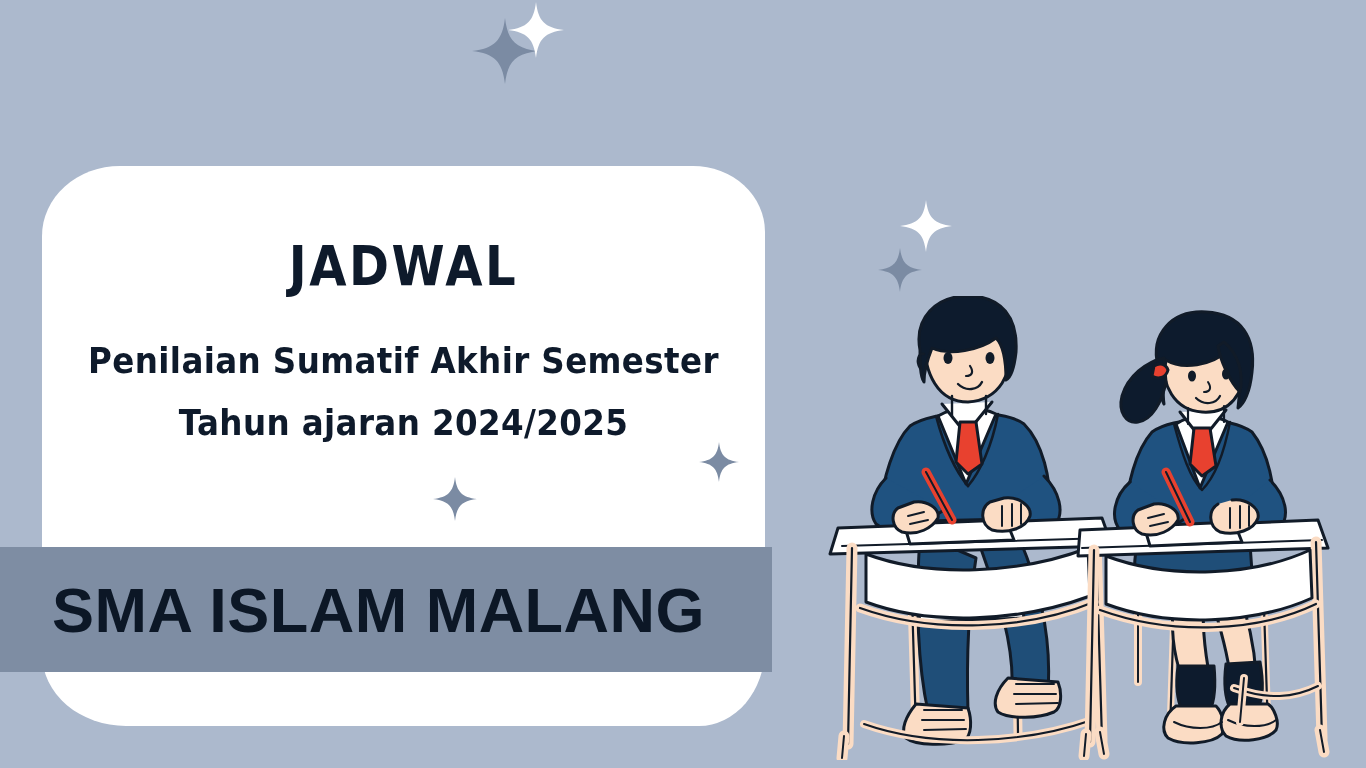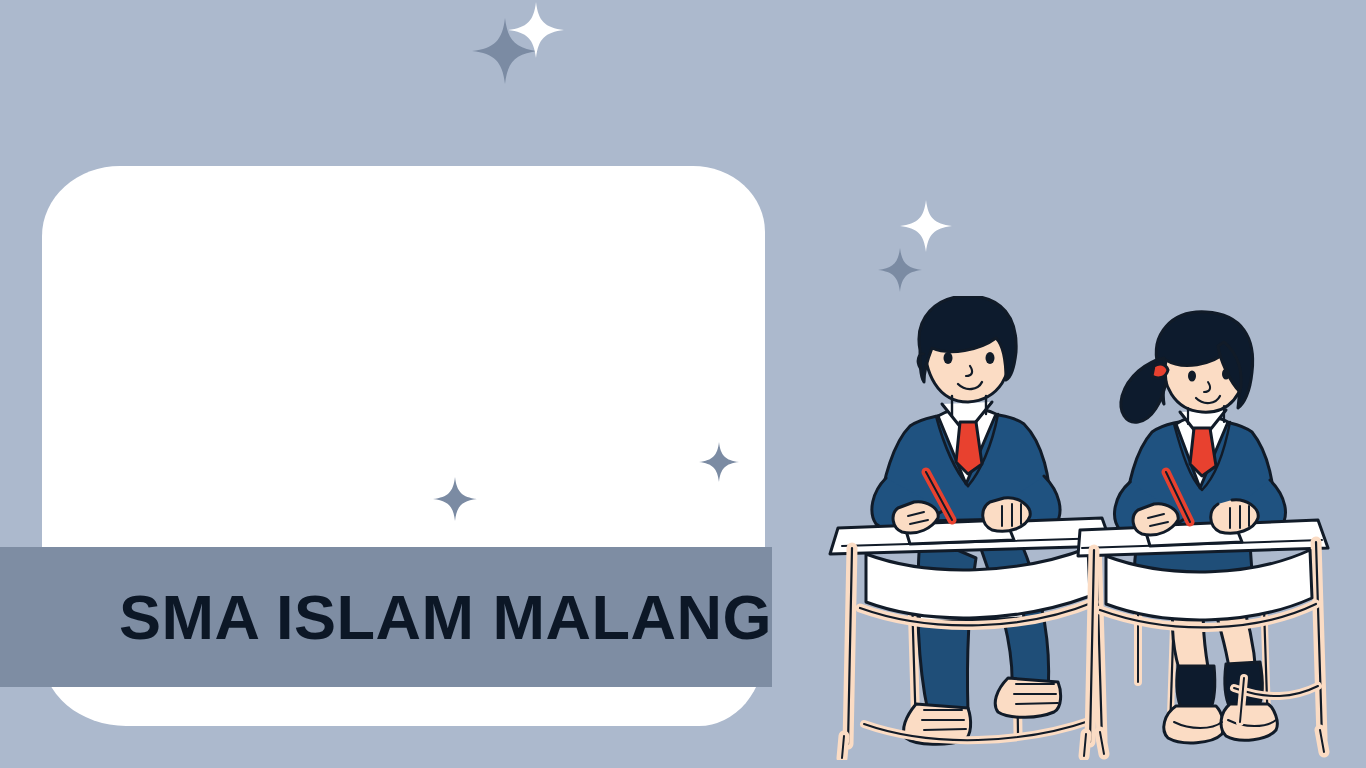--- a/index.html
+++ b/index.html
@@ -31,25 +31,24 @@
     background: #ffffff;
     border-radius: 78px 72px 66px 84px / 70px 66px 78px 72px;
   }
 
   
   .banner {
     position: absolute;
     left: 0px;
     top: 547px;
     width: 772px;
-    height: 140px;
+    height: 125px;
     background: #7e8da3;
     display: flex;
     align-items: center;
-    justify-content: flex-end;
   }
   .banner-title {
     margin-left: 52px;
     font-family: "Liberation Sans", "DejaVu Sans", sans-serif;
     font-weight: 700;
     font-size: 63px;
     letter-spacing: 0.5px;
     color: #0c1726;
     white-space: nowrap;
   }
@@ -108,20 +107,25 @@
   }
   .students svg { display: block; }
 </style>
 </head>
 <body>
 
 <div id="poster">
 
   <div class="card"></div>
 
+  <div class="headline">
+    <div class="title-main">JADWAL</div>
+    <div class="title-sub1">Penilaian Sumatif Akhir Semester</div>
+    <div class="title-sub2">Tahun ajaran 2024/2025</div>
+  </div>
 
   <div class="banner">
     <div class="banner-title">SMA ISLAM MALANG</div>
   </div>
 
   <div class="sparkle" style="left:472px;top:18px;">
     <svg width="66" height="66" viewBox="0 0 100 100">
         <path d="M50 0 C54 34 66 46 100 50 C66 54 54 66 50 100 C46 66 34 54 0 50 C34 46 46 34 50 0 Z" fill="#7b8ba3"></path>
       </svg>
   </div>

